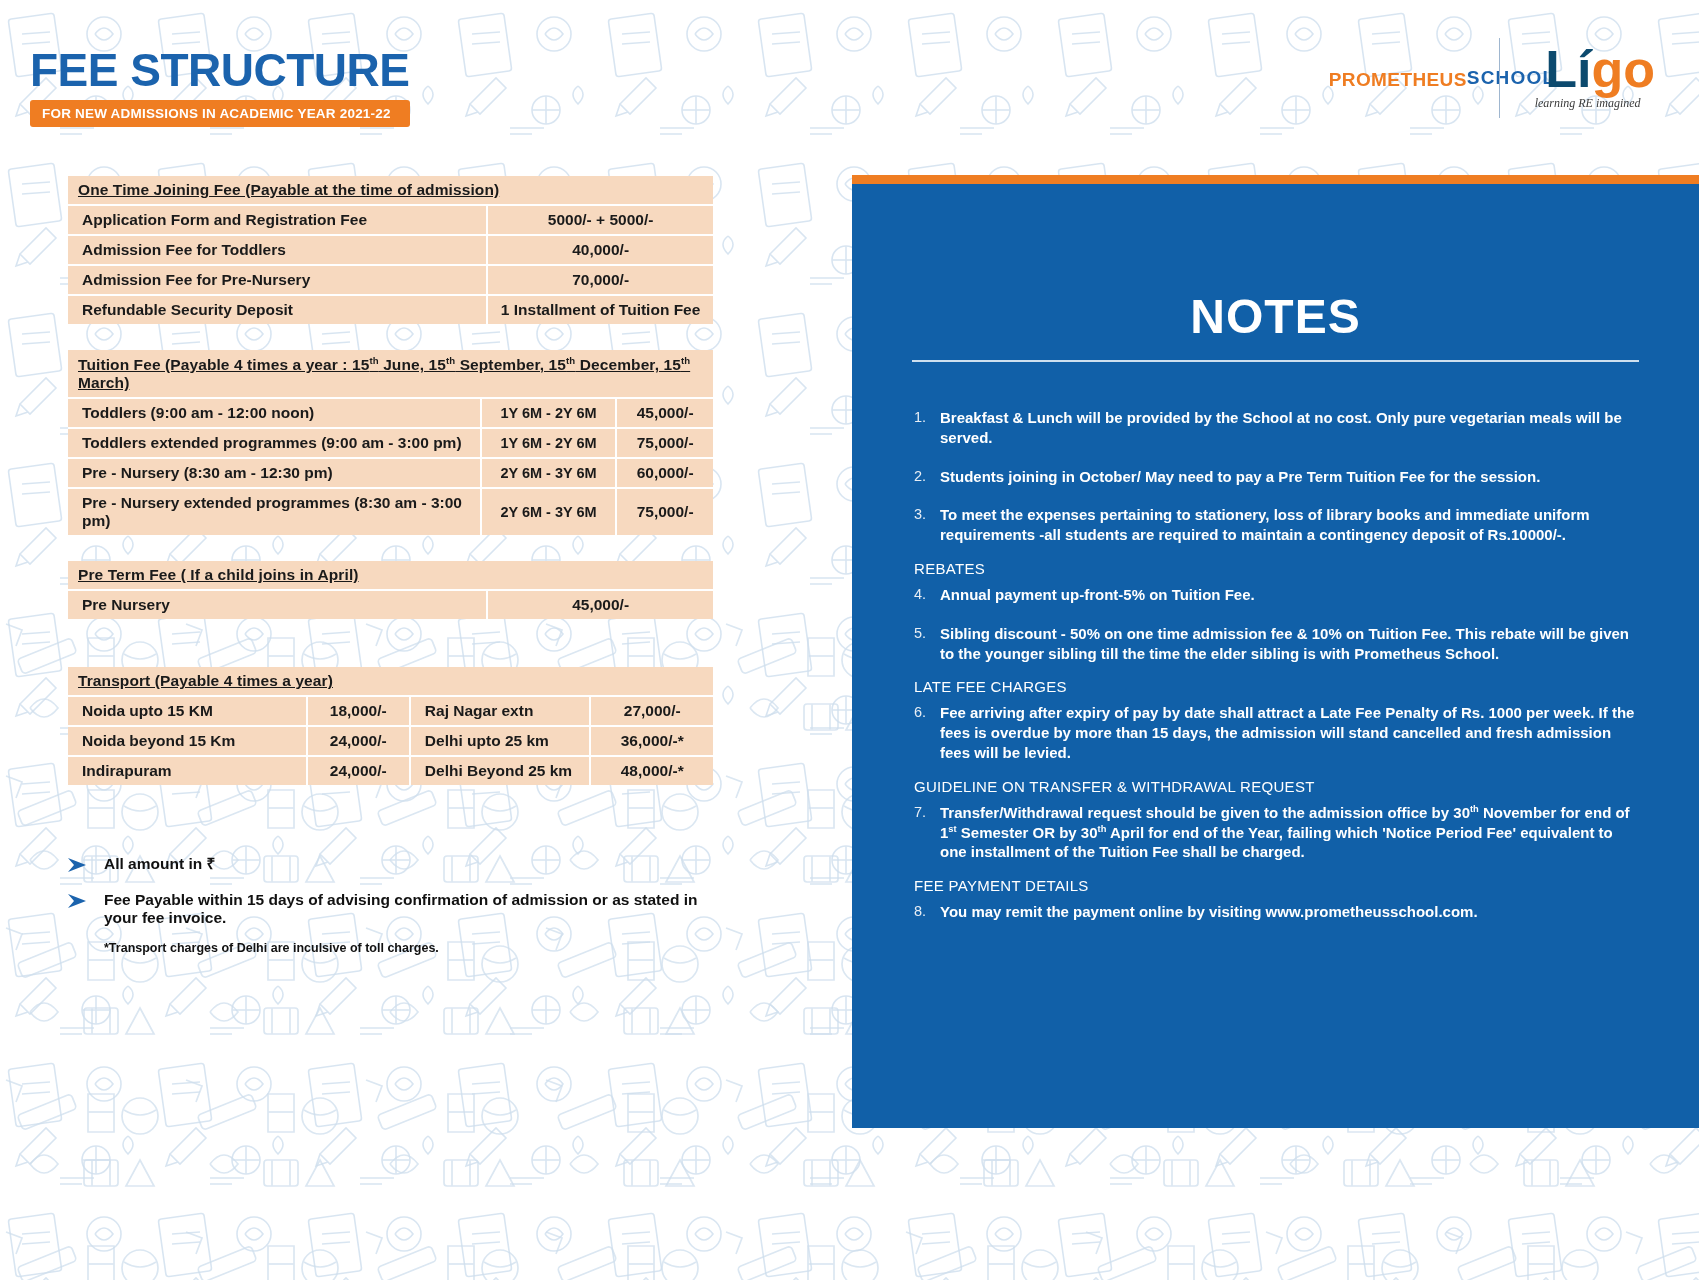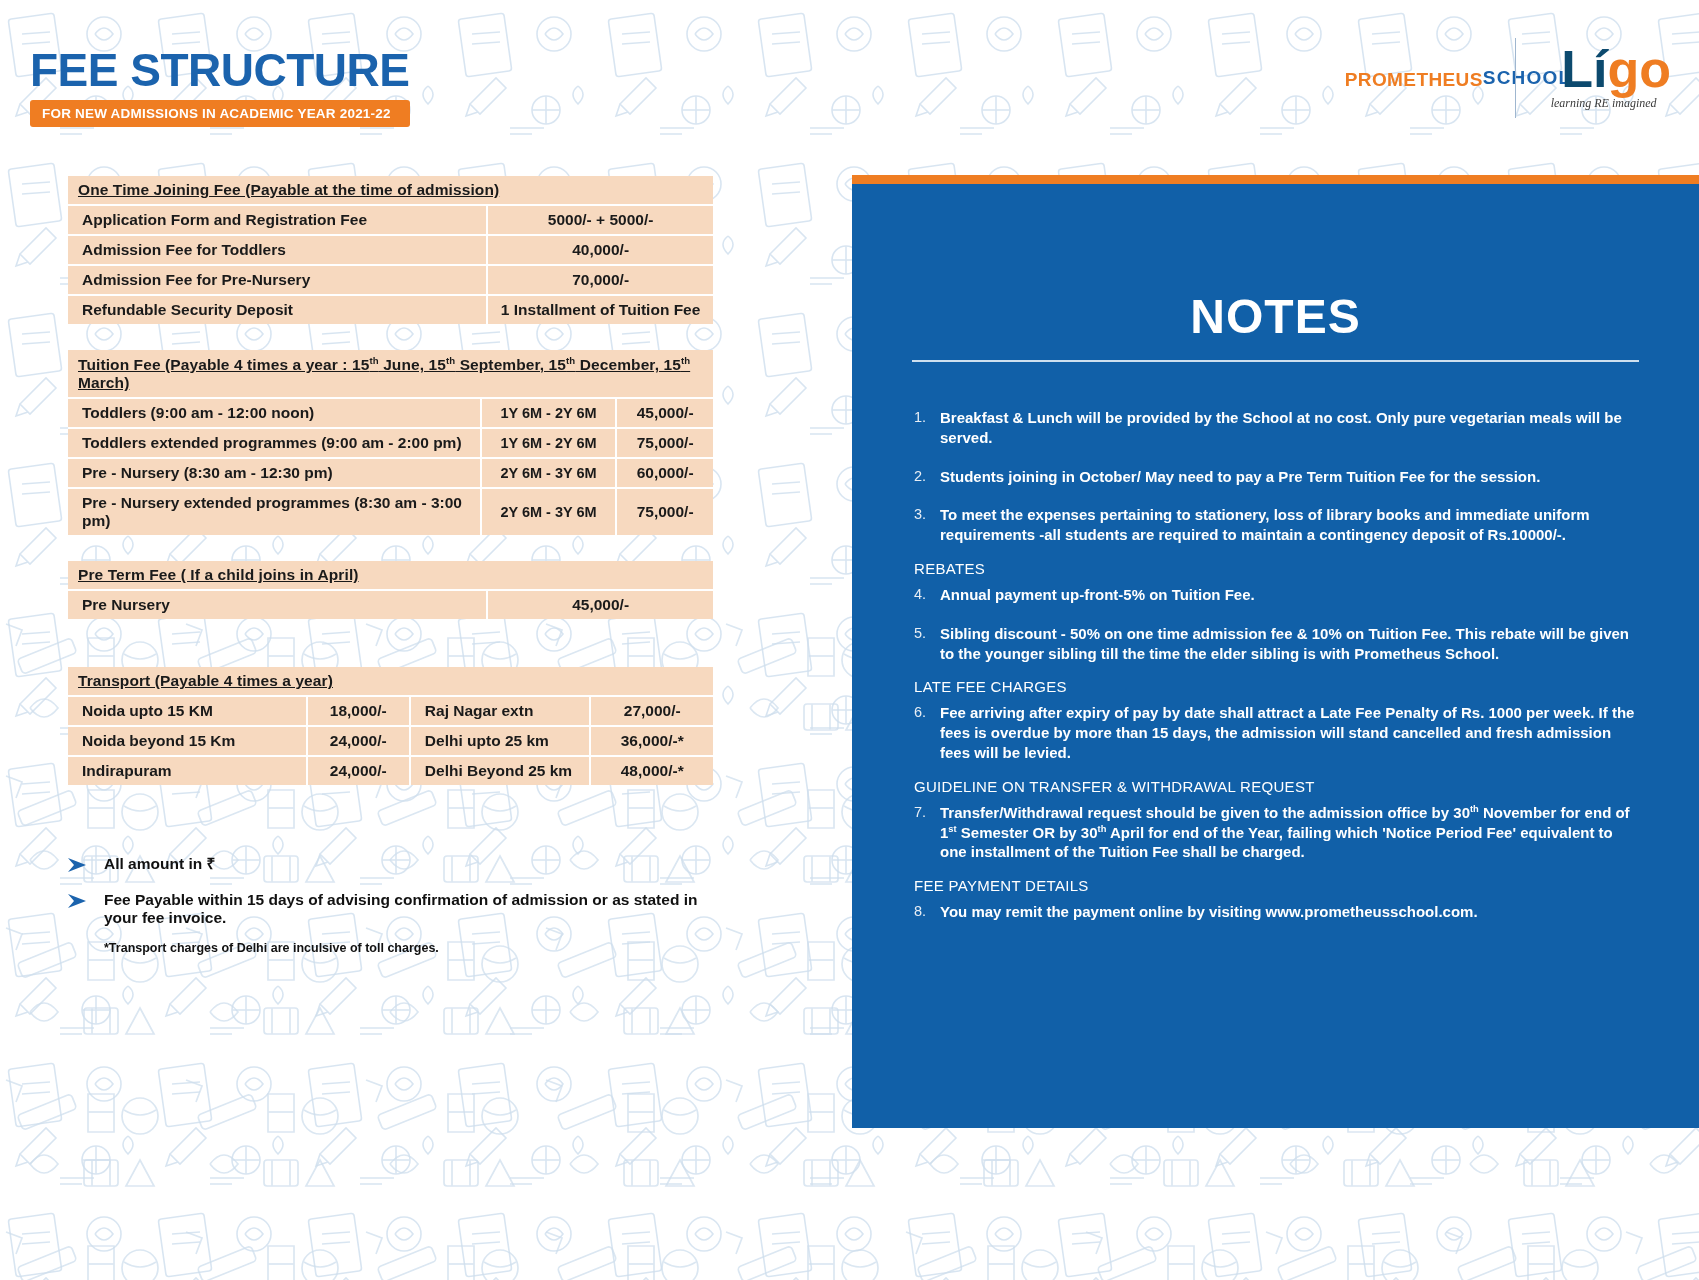--- a/index.html
+++ b/index.html
@@ -13,21 +13,21 @@
 
   
   .doodle-bg{
     position:absolute; inset:0;
     z-index:0;
     opacity:.55;
     pointer-events:none;
   }
 
   
-  .header{ position:absolute; top:0; left:0; right:0; height:160px; z-index:5; }
+  .header{ position:absolute; top:0; left:0; right:16px; height:160px; z-index:5; }
   .title-block{ position:absolute; left:30px; top:47px; }
   .main-title{
     font-size:46px; font-weight:bold; color:#1b63ad;
     letter-spacing:-0.5px; line-height:1;
     font-family:"Liberation Sans", sans-serif;
   }
   .subtitle-bar{
     margin-top:7px; background:#ef7d22; color:#ffffff;
     font-size:13.5px; font-weight:bold; letter-spacing:.2px;
     padding:6px 19px 6px 12px; display:inline-block;
@@ -193,21 +193,21 @@
       <tbody>
           <tr>
             <td class="tbl-head" colspan="3">Tuition Fee (Payable 4 times a year : 15<sup>th</sup> June, 15<sup>th</sup> September, 15<sup>th</sup> December, 15<sup>th</sup> March)</td>
           </tr>
       <tr>
             <td class="label" style="width:64%">Toddlers (9:00 am - 12:00 noon)</td>
             <td class="age" style="width:21%">1Y 6M - 2Y 6M</td>
             <td class="val">45,000/-</td>
           </tr>
       <tr>
-            <td class="label">Toddlers extended programmes (9:00 am - 2:00 pm)</td>
+            <td class="label">Toddlers extended programmes (9:00 am - 3:00 pm)</td>
             <td class="age">1Y 6M - 2Y 6M</td>
             <td class="val">75,000/-</td>
           </tr>
       <tr>
             <td class="label">Pre - Nursery (8:30 am - 12:30 pm)</td>
             <td class="age">2Y 6M - 3Y 6M</td>
             <td class="val">60,000/-</td>
           </tr>
       <tr>
             <td class="label">Pre - Nursery extended programmes (8:30 am - 3:00 pm)</td>

